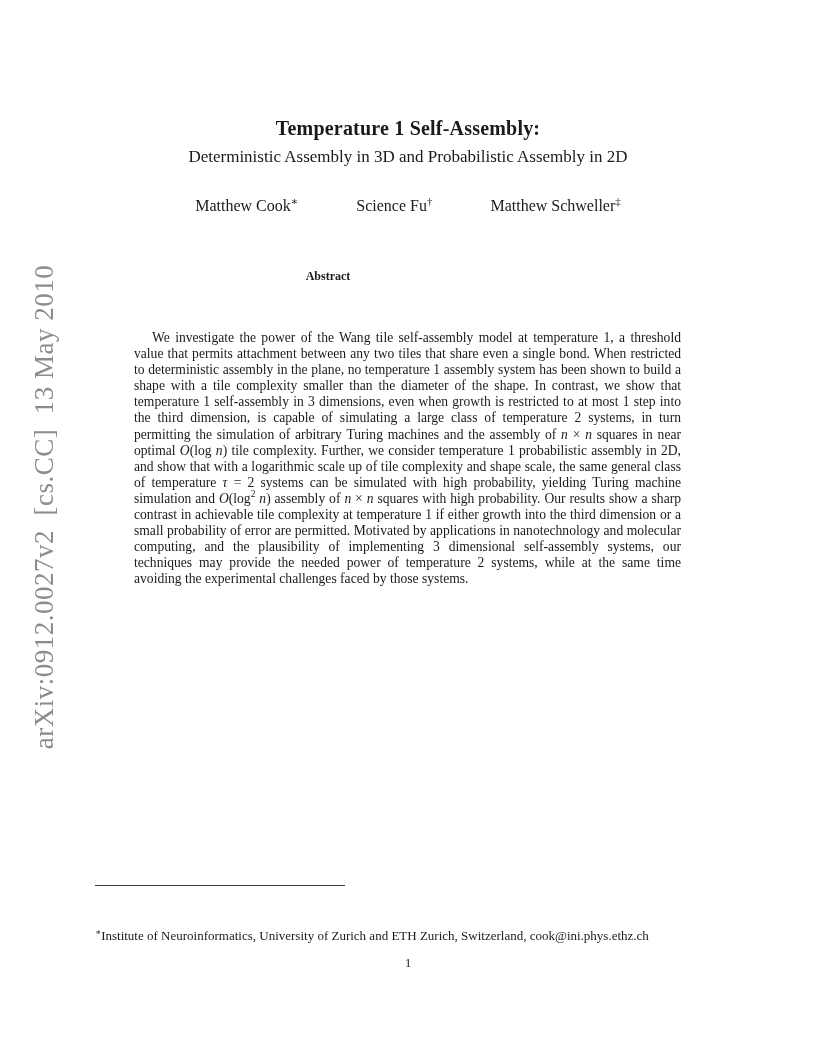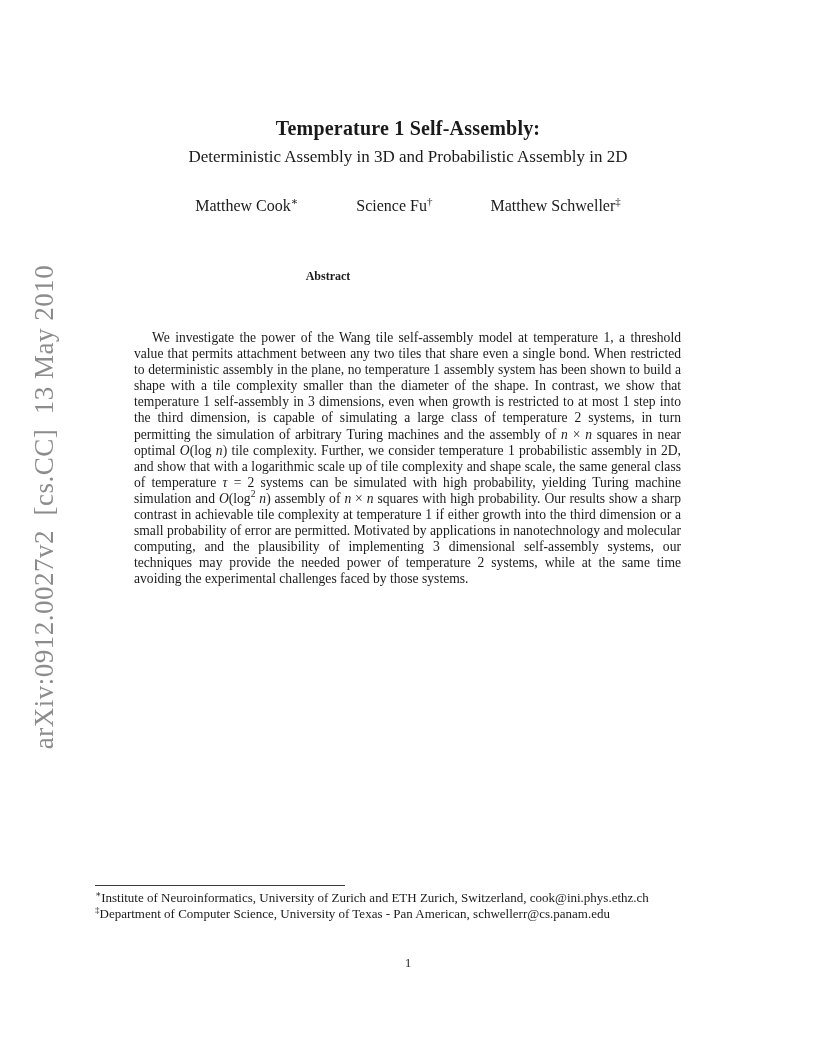--- a/index.html
+++ b/index.html
@@ -73,21 +73,21 @@
   .sup { font-size: 9.5px; vertical-align: super; line-height: 0; }
 
   .footnote-rule {
     position: absolute;
     top: 885px; left: 95px;
     width: 250px; height: 1px;
     background: #3a3a3a;
   }
   .footnotes {
     position: absolute;
-    top: 890px; left: 95px;
+    top: 928px; left: 95px;
     width: 630px;
     font-size: 13px;
     line-height: 16.4px;
   }
   .footnote sup { font-size: 9px; line-height: 0; }
 
   .page-number {
     position: absolute;
     top: 955px; left: 0; width: 816px;
     text-align: center;
@@ -112,18 +112,17 @@
   </div>
 
   <div class="abstract-heading">Abstract</div>
 
   <p class="abstract-body"><span>We investigate the power of the Wang tile self-assembly model at temperature 1, a threshold value that permits attachment between any two tiles that share even a single bond. When restricted to deterministic assembly in the plane, no temperature 1 assembly system has been shown to build a shape with a tile complexity smaller than the diameter of the shape. In contrast, we show that temperature 1 self-assembly in 3 dimensions, even when growth is restricted to at most 1 step into the third dimension, is capable of simulating a large class of temperature 2 systems, in turn permitting the simulation of arbitrary Turing machines and the assembly of </span><span class="it">n</span><span> × </span><span class="it">n</span><span> squares in near optimal </span><span class="it">O</span><span>(log </span><span class="it">n</span><span>) tile complexity. Further, we consider temperature 1 probabilistic assembly in 2D, and show that with a logarithmic scale up of tile complexity and shape scale, the same general class of temperature </span><span class="it">τ</span><span> = 2 systems can be simulated with high probability, yielding Turing machine simulation and </span><span class="it">O</span><span>(log</span><span class="sup">2</span><span> </span><span class="it">n</span><span>) assembly of </span><span class="it">n</span><span> × </span><span class="it">n</span><span> squares with high probability. Our results show a sharp contrast in achievable tile complexity at temperature 1 if either growth into the third dimension or a small probability of error are permitted. Motivated by applications in nanotechnology and molecular computing, and the plausibility of implementing 3 dimensional self-assembly systems, our techniques may provide the needed power of temperature 2 systems, while at the same time avoiding the experimental challenges faced by those systems.</span></p>
 
   <div class="footnote-rule"></div>
 
   <div class="footnotes">
     <div class="footnote"><sup>∗</sup><span>Institute of Neuroinformatics, University of Zurich and ETH Zurich, Switzerland, cook@ini.phys.ethz.ch</span></div>
-    <div class="footnote"><sup>‡</sup><span>Department of Computer Science, University of Texas - Pan American, schwellerr@cs.panam.edu</span></div>
   </div>
 
   <div class="page-number">1</div>
 
 </div>
 
 </body></html>

